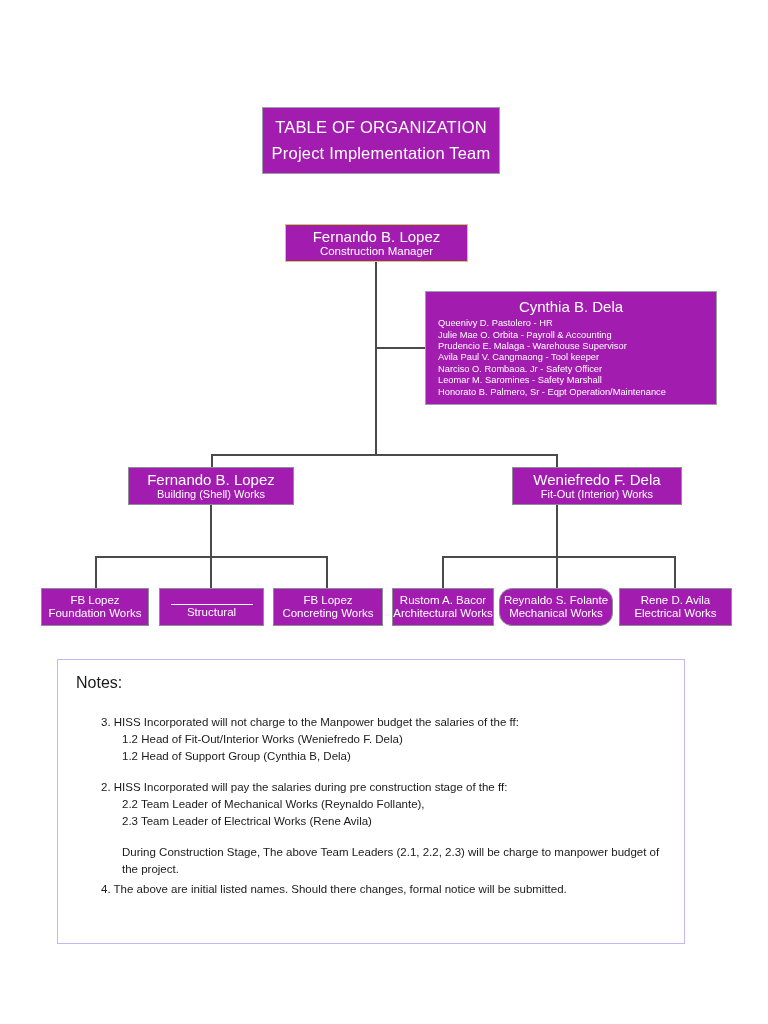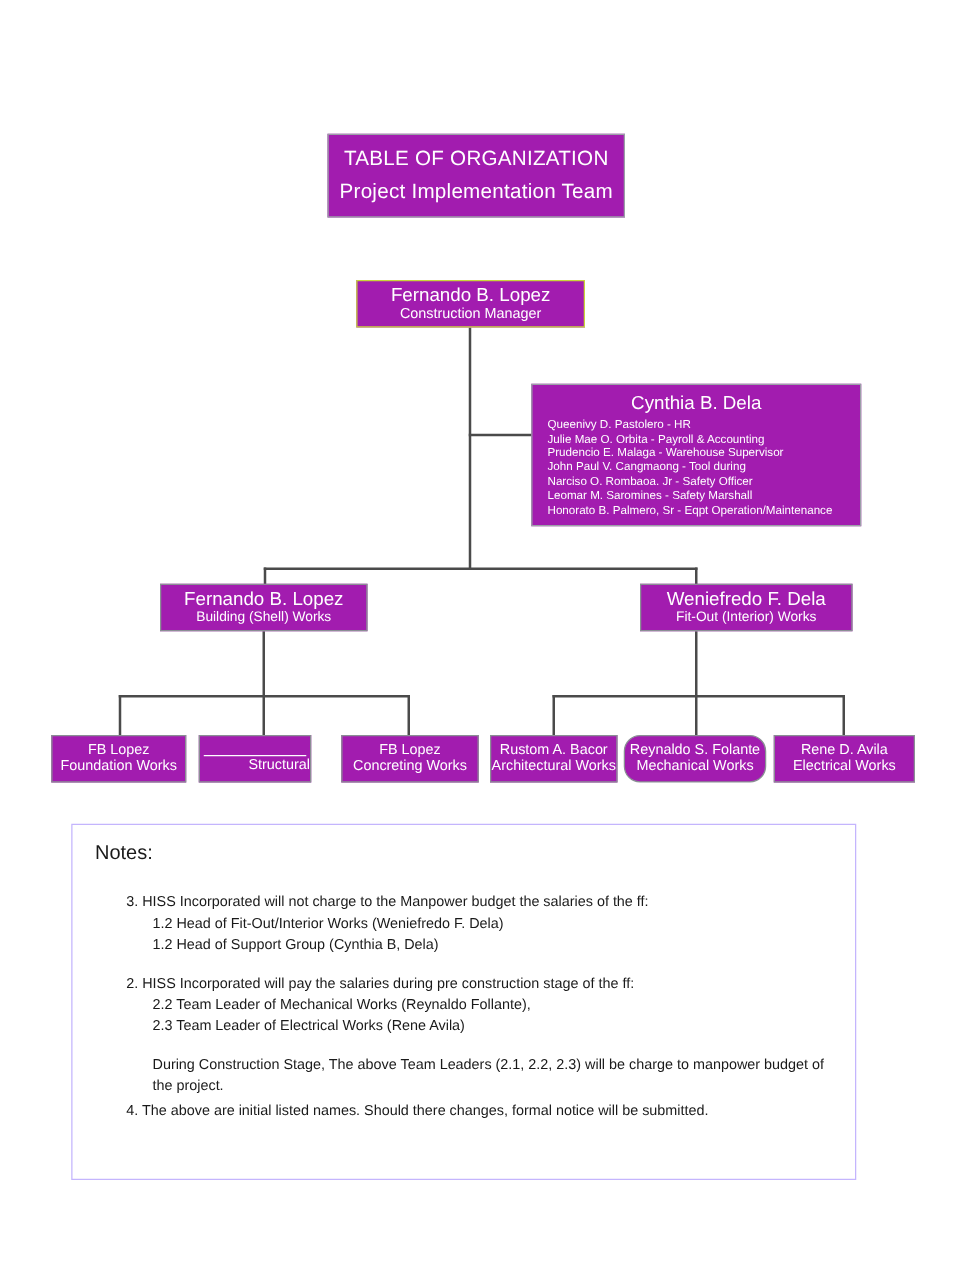--- a/index.html
+++ b/index.html
@@ -60,22 +60,22 @@
     width: 183px;
     height: 38px;
     border: 1px solid #c8d53a;
   }
   .manager-name { font-size: 15px; }
   .manager-role { font-size: 11.5px; }
 
   
   .support-box {
     left: 425px;
-    top: 307px;
-    width: 264px;
+    top: 291px;
+    width: 292px;
     height: 114px;
     border: 1px solid #9aa0a6;
     display: block;
     padding: 6px 0 4px 0;
   }
   .support-name {
     font-size: 15px;
     text-align: center;
     margin-bottom: 3px;
   }
@@ -112,21 +112,21 @@
   .leaf-l2 { font-size: 11.5px; white-space: nowrap; }
   .leaf-blank {
     display: block;
     width: 82px;
     border-bottom: 1px solid #ffffff;
     height: 9px;
     margin: 0 auto 1px auto;
   }
 
   .leaf-1 { left: 41px;  width: 108px; }
-  .leaf-2 { left: 159px; width: 90px; align-items: flex-end; }
+  .leaf-2 { left: 159px; width: 105px; }
   .leaf-3 { left: 273px; width: 110px; }
   .leaf-4 { left: 392px; width: 102px; }
   .leaf-5 { left: 499px; width: 114px; border-radius: 13px; }
   .leaf-6 { left: 619px; width: 113px; }
 
   
   .conn {
     position: absolute;
     background: #4a4a4a;
   }
@@ -212,21 +212,21 @@
     <div class="manager-name">Fernando B. Lopez</div>
     <div class="manager-role">Construction Manager</div>
   </div>
 
   <div class="box support-box">
     <div class="support-name">Cynthia B. Dela</div>
     <ul class="support-list">
       <li>Queenivy D. Pastolero - HR</li>
       <li>Julie Mae O. Orbita - Payroll &amp; Accounting</li>
       <li>Prudencio E. Malaga - Warehouse Supervisor</li>
-      <li>John Paul V. Cangmaong - Tool during</li>
+      <li>Avila Paul V. Cangmaong - Tool keeper</li>
       <li>Narciso O. Rombaoa. Jr - Safety Officer</li>
       <li>Leomar M. Saromines - Safety Marshall</li>
       <li>Honorato B. Palmero, Sr - Eqpt Operation/Maintenance</li>
     </ul>
   </div>
 
   <div class="box div-box div-left">
     <div class="div-name">Fernando B. Lopez</div>
     <div class="div-role">Building (Shell) Works</div>
   </div>

